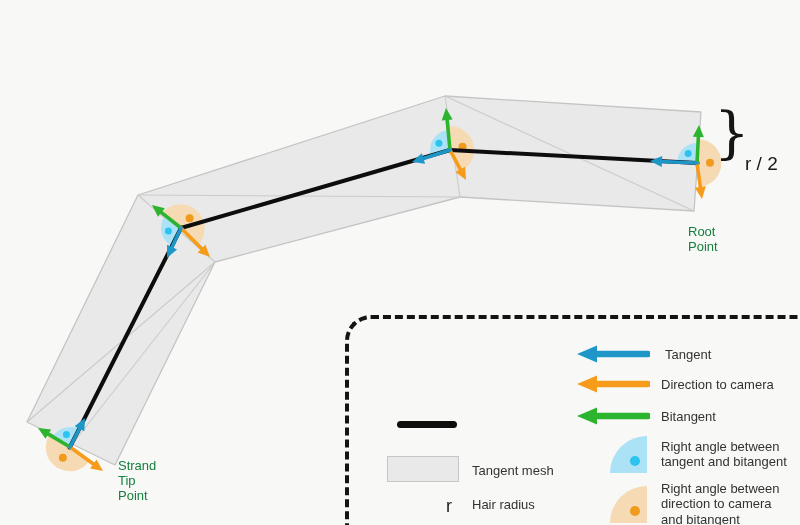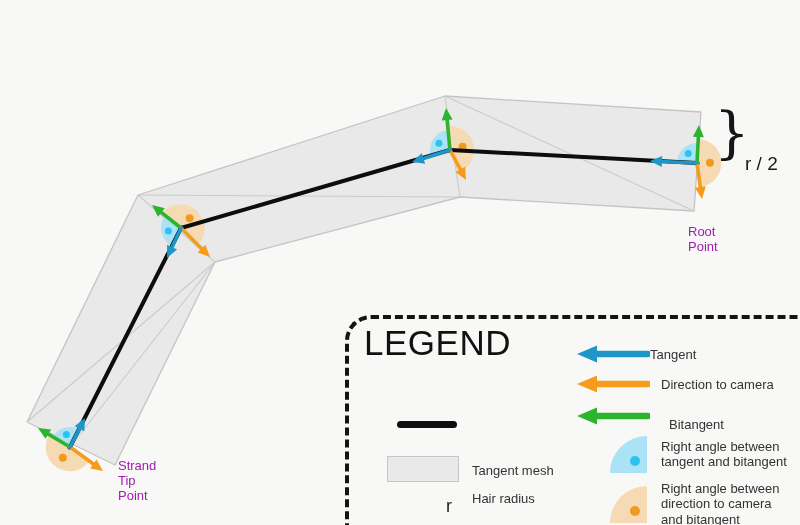--- a/index.html
+++ b/index.html
@@ -4,21 +4,21 @@
 <style>
   html,body{margin:0;padding:0;}
   body{
     width:800px;height:525px;overflow:hidden;
     background:#f8f8f7;
     font-family:"Liberation Sans","DejaVu Sans",sans-serif;
   }
   .canvas{position:relative;width:800px;height:525px;}
   #scene{position:absolute;left:0;top:0;}
   .lbl{
-    position:absolute;color:#a21caf;font-size:13px;line-height:1.18;
+    position:absolute;color:#15803d;font-size:13px;line-height:1.18;
     white-space:pre-line;
   }
   #root-point-label{left:688px;top:224px;}
   #strand-tip-label{left:118px;top:459px;line-height:1.15;}
   #r2-label{left:745px;top:125px;font-size:19px;color:#1a1a1a;white-space:pre;margin-top:28px;}
   #brace-glyph{
     position:absolute;left:714px;top:105px;
     font-family:"DejaVu Serif","Liberation Serif",serif;
     font-size:56px;line-height:56px;color:#161616;font-weight:400;
   }
@@ -36,28 +36,28 @@
     border-radius:4px;
   }
   .swatch-mesh{
     position:absolute;left:38px;top:137px;width:72px;height:26px;
     box-sizing:border-box;border:1px solid #c6c6c6;
   }
   .legend .lbl{color:#333;}
   #hair-strand-label{left:123px;top:78px;}
   #created-mesh-label{left:123px;top:144px;}
   #hair-radius-symbol{left:97px;top:177px;font-size:18px;color:#222;}
-  #hair-radius-label{left:123px;top:172px;}
+  #hair-radius-label{left:123px;top:178px;}
   .sw-svg{position:absolute;}
   #sw-tangent{left:225px;top:26px;}
   #sw-camera{left:225px;top:56px;}
   #sw-bitangent{left:225px;top:88px;}
-  #tangent-label{left:301px;top:28px;}
+  #tangent-label{left:316px;top:28px;}
   #camera-label{left:312px;top:58px;}
-  #bitangent-label{left:320px;top:90px;margin-top:8px;}
+  #bitangent-label{left:312px;top:90px;}
   #icon-blue-quarter{left:259px;top:114px;}
   #icon-orange-quarter{left:259px;top:164px;}
   #right-angle-tangent-label{left:312px;top:120px;}
   #right-angle-camera-label{left:312px;top:162px;}
 </style>
 </head>
 <body>
 
 <div class="canvas">
 
@@ -145,21 +145,20 @@
 
   <div class="lbl" id="strand-tip-label">Strand
 Tip
 Point</div>
 
   <div id="brace-glyph">}</div>
 
   <div class="lbl" id="r2-label">r / 2</div>
 
   <div class="legend">
-    <div class="legend-title">LEGEND</div>
 
     <div class="swatch-strand" id="sw-strand" style="background: rgb(13, 13, 13);"></div>
 
     <div class="swatch-mesh" id="sw-mesh" style="background: rgb(233, 233, 233);"></div>
     <div class="lbl" id="created-mesh-label">Tangent mesh</div>
 
     <div class="lbl" id="hair-radius-symbol">r</div>
     <div class="lbl" id="hair-radius-label">Hair radius</div>
 
     <svg class="sw-svg" id="sw-tangent" width="76" height="18" viewBox="0 0 76 18">

